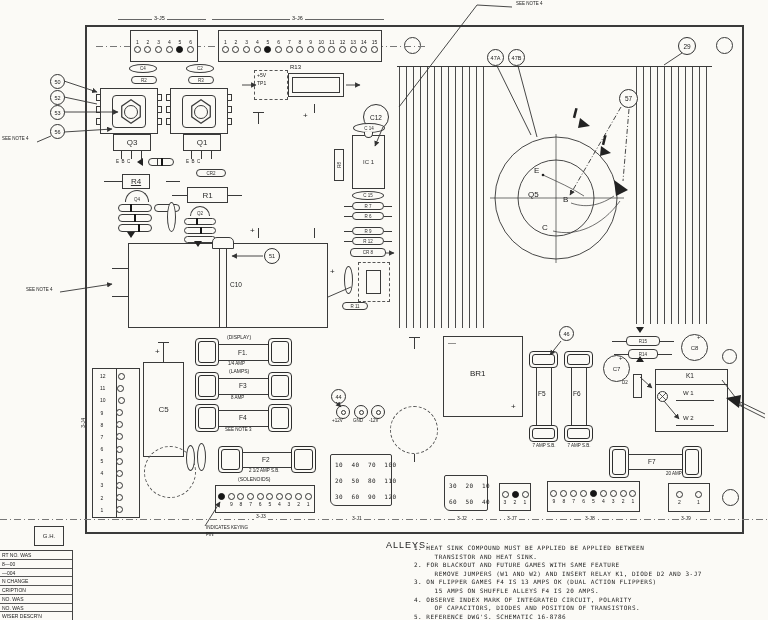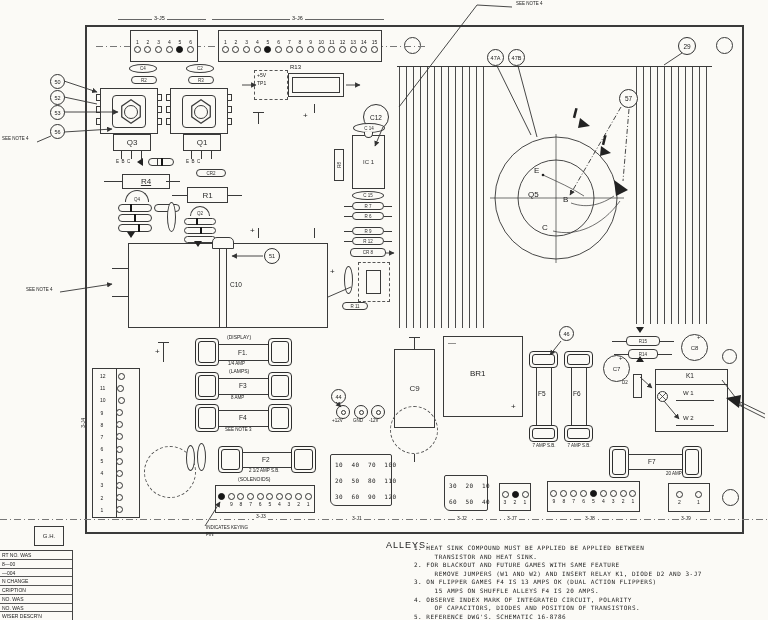--- a/index.html
+++ b/index.html
@@ -229,21 +229,21 @@
       <span>53</span>
     </div>
   <div class="callout" style="left:50px;top:124px;width:15px;height:15px;">
       <span>56</span>
     </div>
   <div class="lbl" style="left:2px;top:137px;font-size:4.5px;">SEE NOTE 4</div>
 
   <div class="pill" style="left:148px;top:158px;width:26px;height:8px;"></div>
   <div class="vl" style="left:157px;top:158px;height:8px;"></div>
     <div class="vl" style="left:161px;top:158px;height:8px;background:#161616;width:2px;"></div>
-  <div class="box ctr t8" style="left:122px;top:174px;width:48px;height:15px;text-decoration:underline;">
+  <div class="box ctr t8" style="left:122px;top:174px;width:28px;height:15px;text-decoration:underline;">
       <span>R4</span>
     </div>
   <div class="hl" style="left:104px;top:181px;width:18px;"></div>
     <div class="hl" style="left:166px;top:181px;width:14px;"></div>
   <div class="pill ctr" style="left:196px;top:169px;width:30px;height:8px;font-size:4.5px;">
       <span>CR2</span>
     </div>
   <div class="box ctr t8" style="left:187px;top:187px;width:41px;height:16px;">
       <span>R1</span>
     </div>
@@ -364,23 +364,20 @@
   <div class="callout" style="left:331px;top:389px;width:15px;height:15px;">
       <span>44</span>
     </div>
   <div class="tp" style="left:336px;top:405px;width:12px;height:12px;"></div>
   <div class="tp" style="left:354px;top:405px;width:12px;height:12px;"></div>
   <div class="tp" style="left:371px;top:405px;width:12px;height:12px;"></div>
   <div class="lbl" style="left:332px;top:419px;font-size:4.5px;">+12V</div>
   <div class="lbl" style="left:353px;top:419px;font-size:4.5px;">GND</div>
   <div class="lbl" style="left:369px;top:419px;font-size:4.5px;">-12V</div>
 
-  <div class="box ctr t8" style="left:394px;top:349px;width:41px;height:79px;border-width:1.4px;">
-      <span>C9</span>
-    </div>
   <div class="vl" style="left:414px;top:337px;height:12px;"></div>
     <div class="hl" style="left:409px;top:337px;width:11px;"></div>
   <div class="dcirc" style="left:390px;top:406px;width:48px;height:48px;"></div>
   <div class="vl" style="left:414px;top:454px;height:8px;"></div>
 
   <div class="box" style="left:443px;top:336px;width:80px;height:81px;border-width:1.4px;"></div>
   <div class="lbl t8" style="left:448px;top:339px;">—</div>
   <div class="lbl t8" style="left:470px;top:370px;">BR1</div>
   <div class="lbl t8" style="left:511px;top:403px;">+</div>
 
@@ -475,20 +472,23 @@
         <div class="pin-num">2</div>
         <div class="pin-hole"></div>
       </div>
       <div class="pin-cell">
         <div class="pin-num">1</div>
         <div class="pin-hole"></div>
       </div>
     </div>
   <div class="lbl rot90" style="left:81px;top:418px;font-size:5px;">3-J4</div>
 
+  <div class="box ctr t8" style="left:143px;top:362px;width:41px;height:95px;border-width:1.4px;">
+      <span>C5</span>
+    </div>
   <div class="lbl t8" style="left:155px;top:348px;">+</div>
   <div class="vl" style="left:163px;top:342px;height:20px;"></div>
     <div class="hl" style="left:158px;top:342px;width:11px;"></div>
   <div class="dcirc" style="left:144px;top:446px;width:52px;height:52px;"></div>
   <div class="oval" style="left:186px;top:445px;width:9px;height:26px;"></div>
   <div class="oval" style="left:197px;top:443px;width:9px;height:28px;"></div>
 
   <div class="lbl" style="left:227px;top:335px;font-size:5px;">(DISPLAY)</div>
   <div class="fcap" style="left:195px;top:338px;width:24px;height:28px;"></div>
   <div class="fbody" style="left:218px;top:344px;width:51px;height:17px;"></div>

